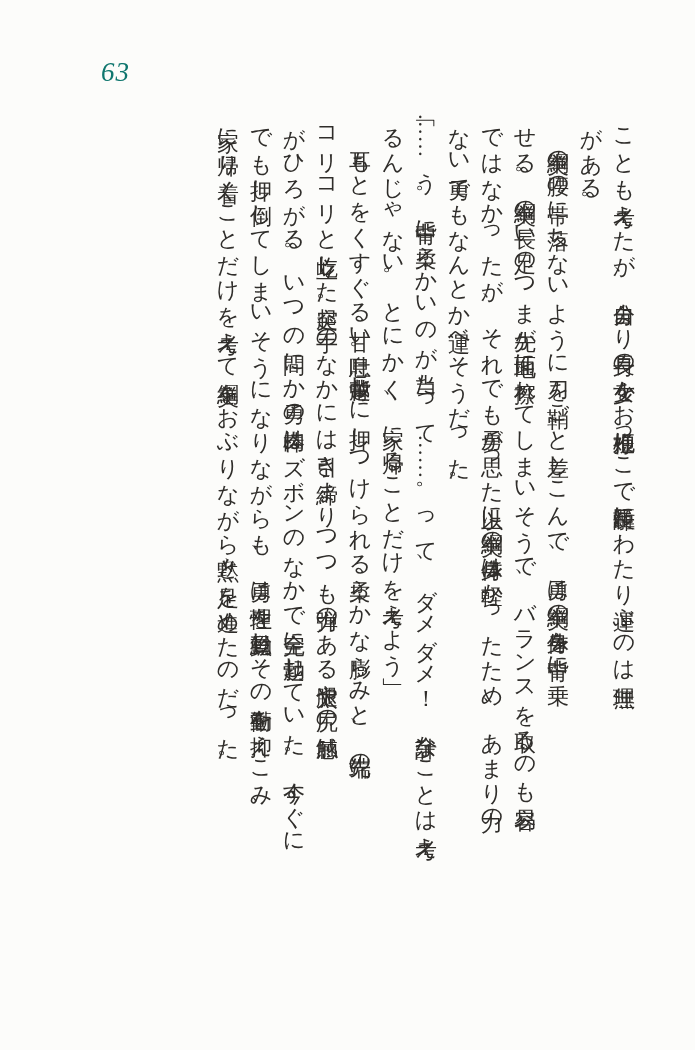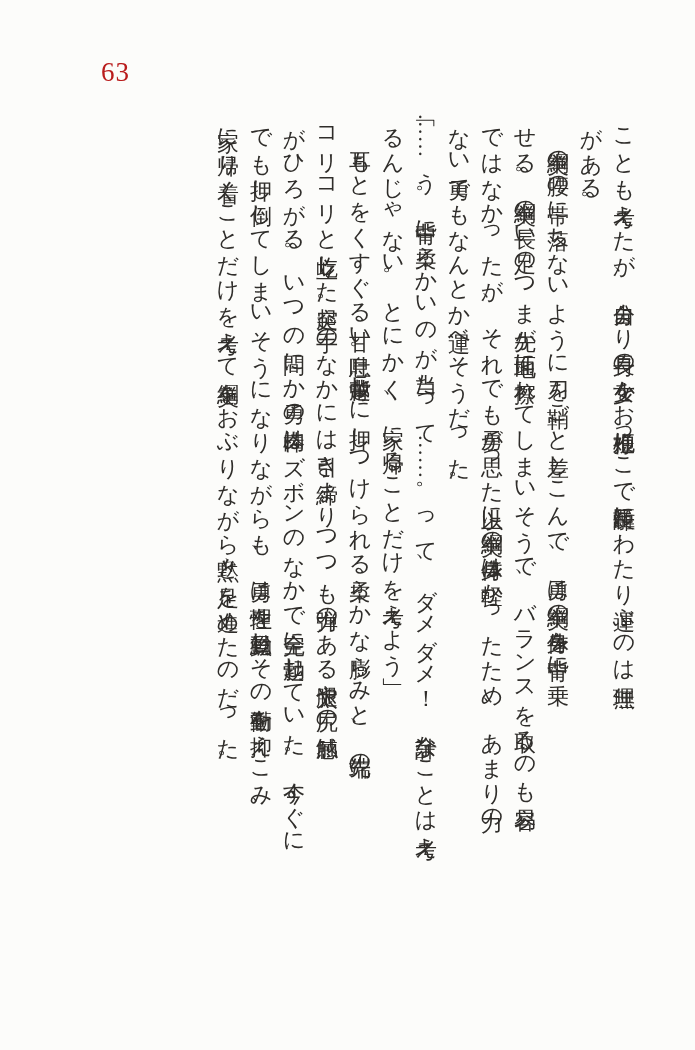--- a/index.html
+++ b/index.html
@@ -17,21 +17,22 @@
   .page {
     position: absolute;
     inset: 0;
     background: #fcfcfa;
   }
   .page-number {
     position: absolute;
     left: 101px;
     top: 59px;
     font-size: 27px;
-    color: #b91c1c;
+    font-style: italic;
+    color: #0f766e;
     letter-spacing: 1px;
     line-height: 1;
   }
   .text-block {
     position: absolute;
     top: 113px;
     left: 212px;
     width: 429px;
     height: 845px;
     writing-mode: vertical-rl;

